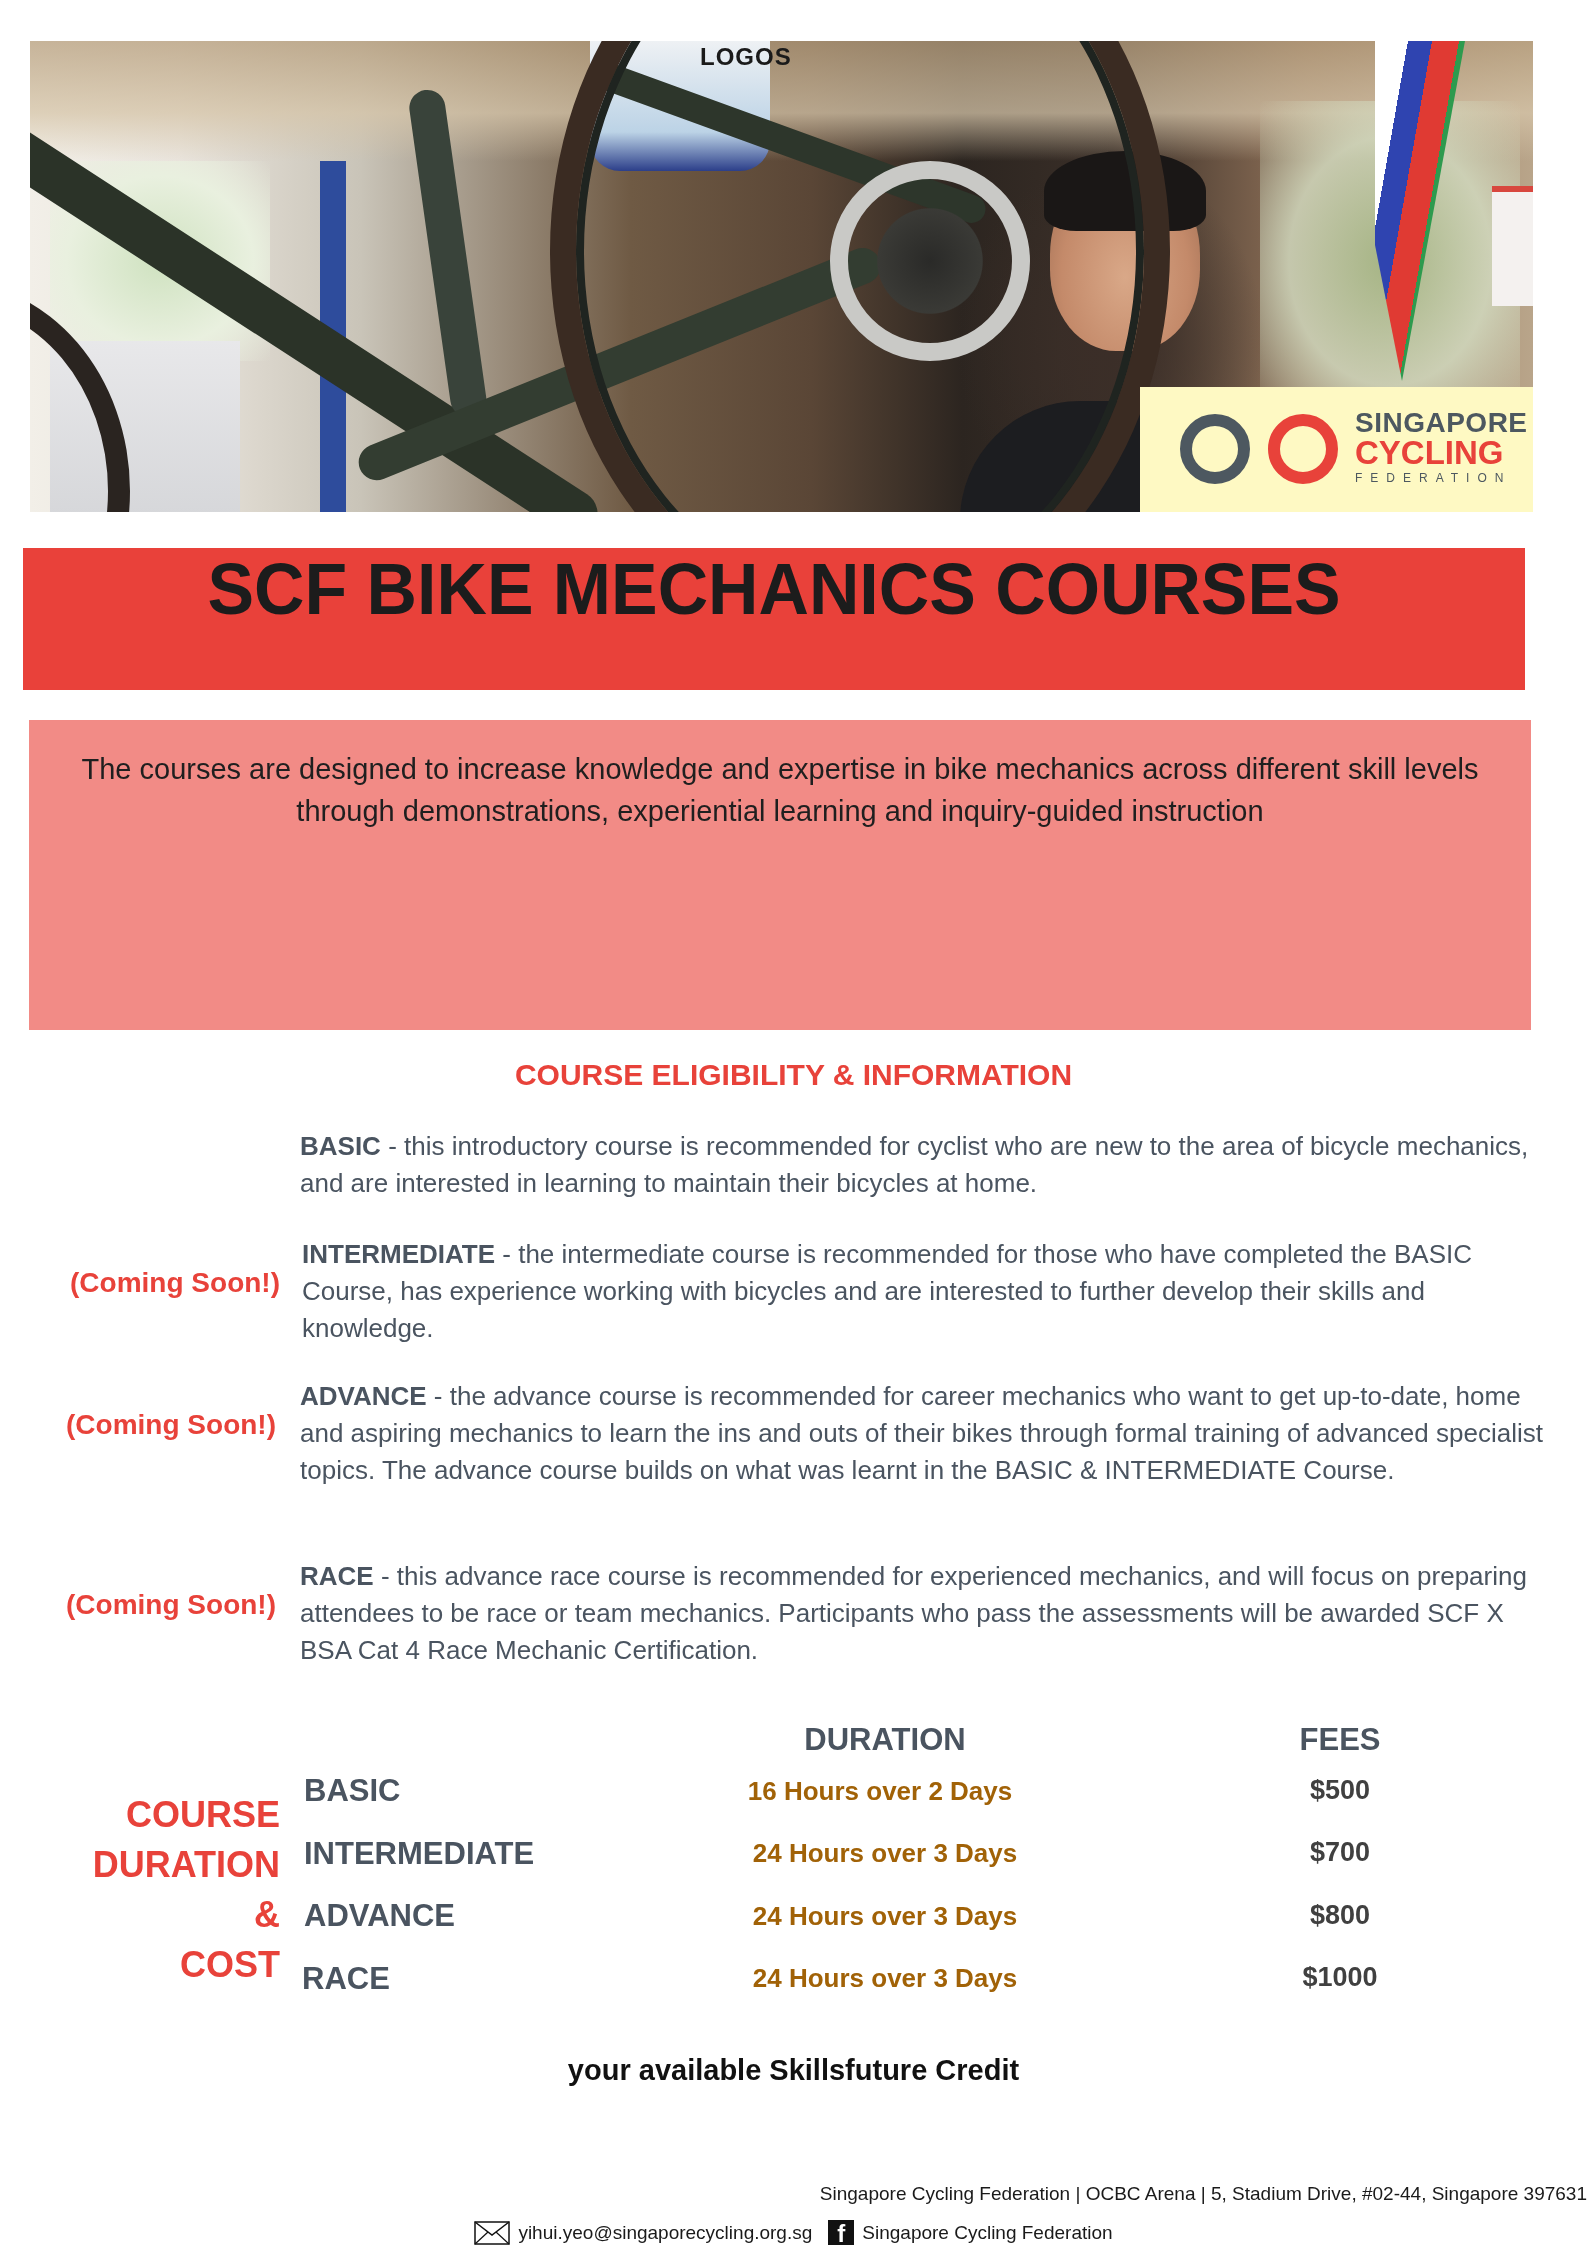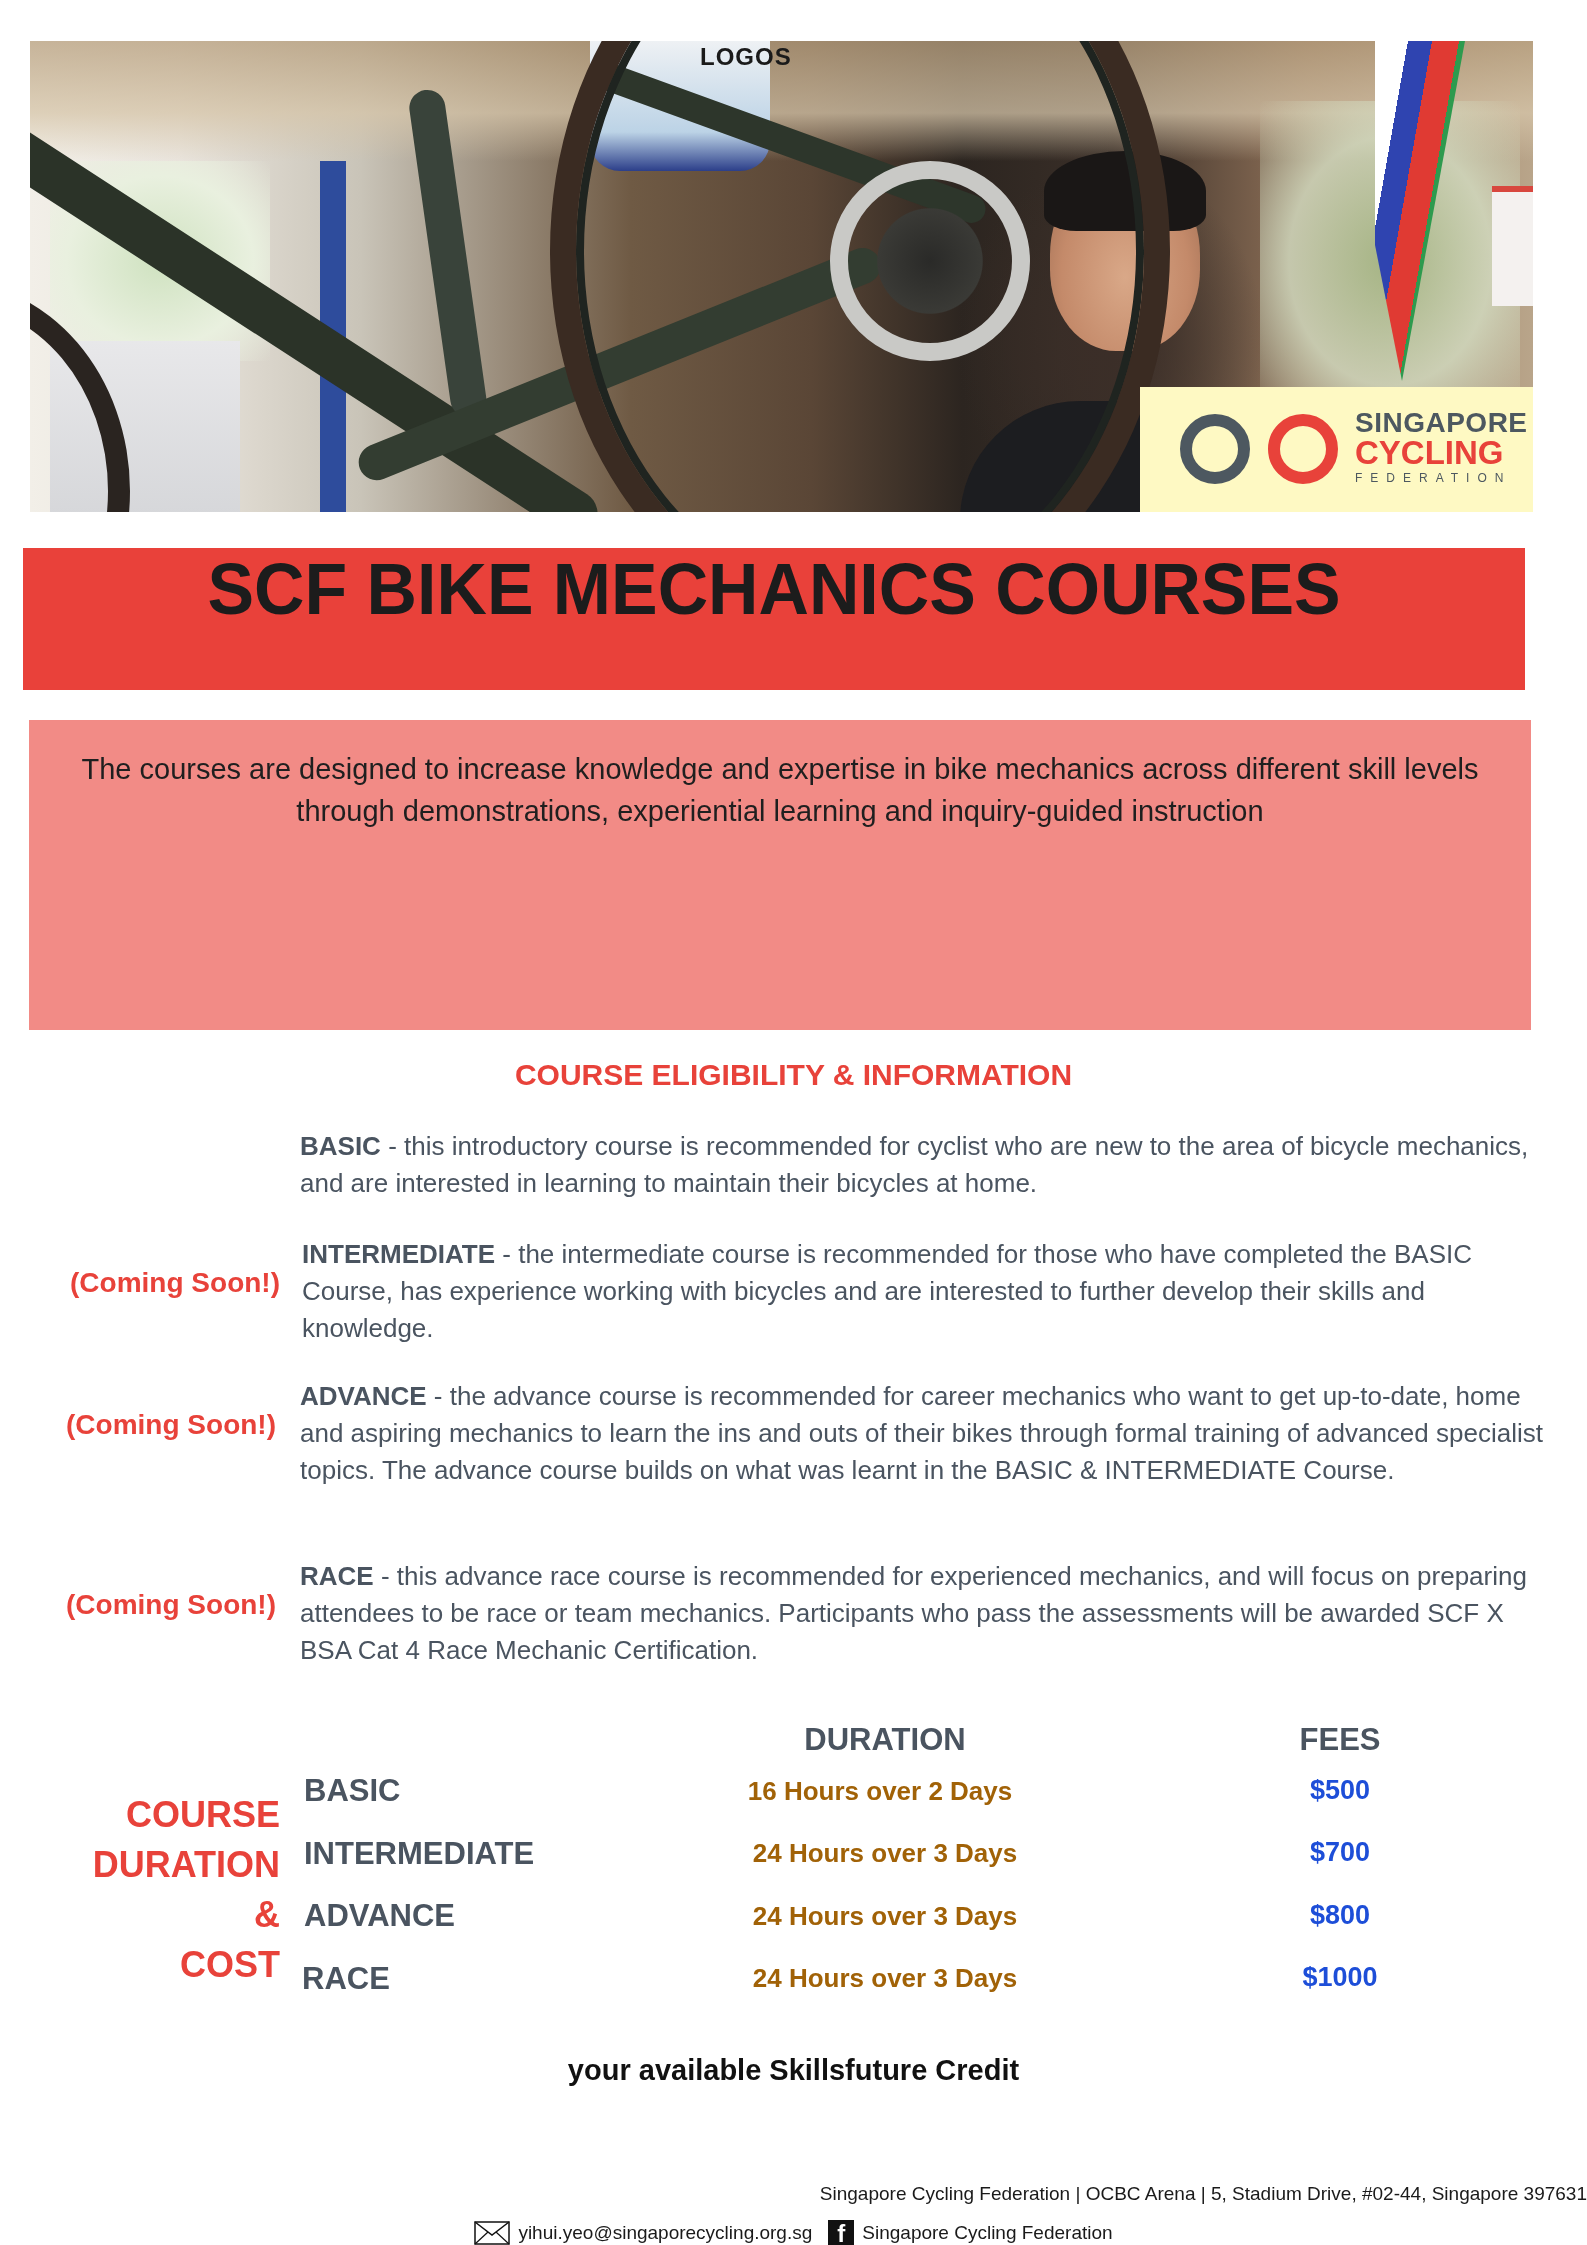--- a/index.html
+++ b/index.html
@@ -151,21 +151,21 @@
     }
     .row-name {
       position: absolute; left: 304px; font-family: "Liberation Sans", sans-serif; font-weight: 700; font-size: 31px; color: #4a5460;
     }
     .row-dur {
       position: absolute; left: 700px; width: 370px; text-align: center;
       font-family: "Liberation Sans", sans-serif; font-weight: 700; font-size: 26px; color: #a16207;
     }
     .row-fee {
       position: absolute; left: 1240px; width: 200px; text-align: center;
-      font-family: "Liberation Sans", sans-serif; font-weight: 700; font-size: 27px; color: #1d4ed8;
+      font-family: "Liberation Sans", sans-serif; font-weight: 700; font-size: 27px; color: #404040;
     }
 
     
     .skills-note {
       position: absolute; left: 0; top: 2048px; width: 1587px; text-align: center;
       font-family: "Liberation Sans", sans-serif; font-weight: 700; font-size: 29px; line-height: 44px; color: #111111;
     }
     .address {
       position: absolute; left: 0; top: 2183px; width: 1587px; text-align: right;
       font-family: "Liberation Sans", sans-serif; font-size: 19px; color: #1a1a1a; padding-left: 28px;

